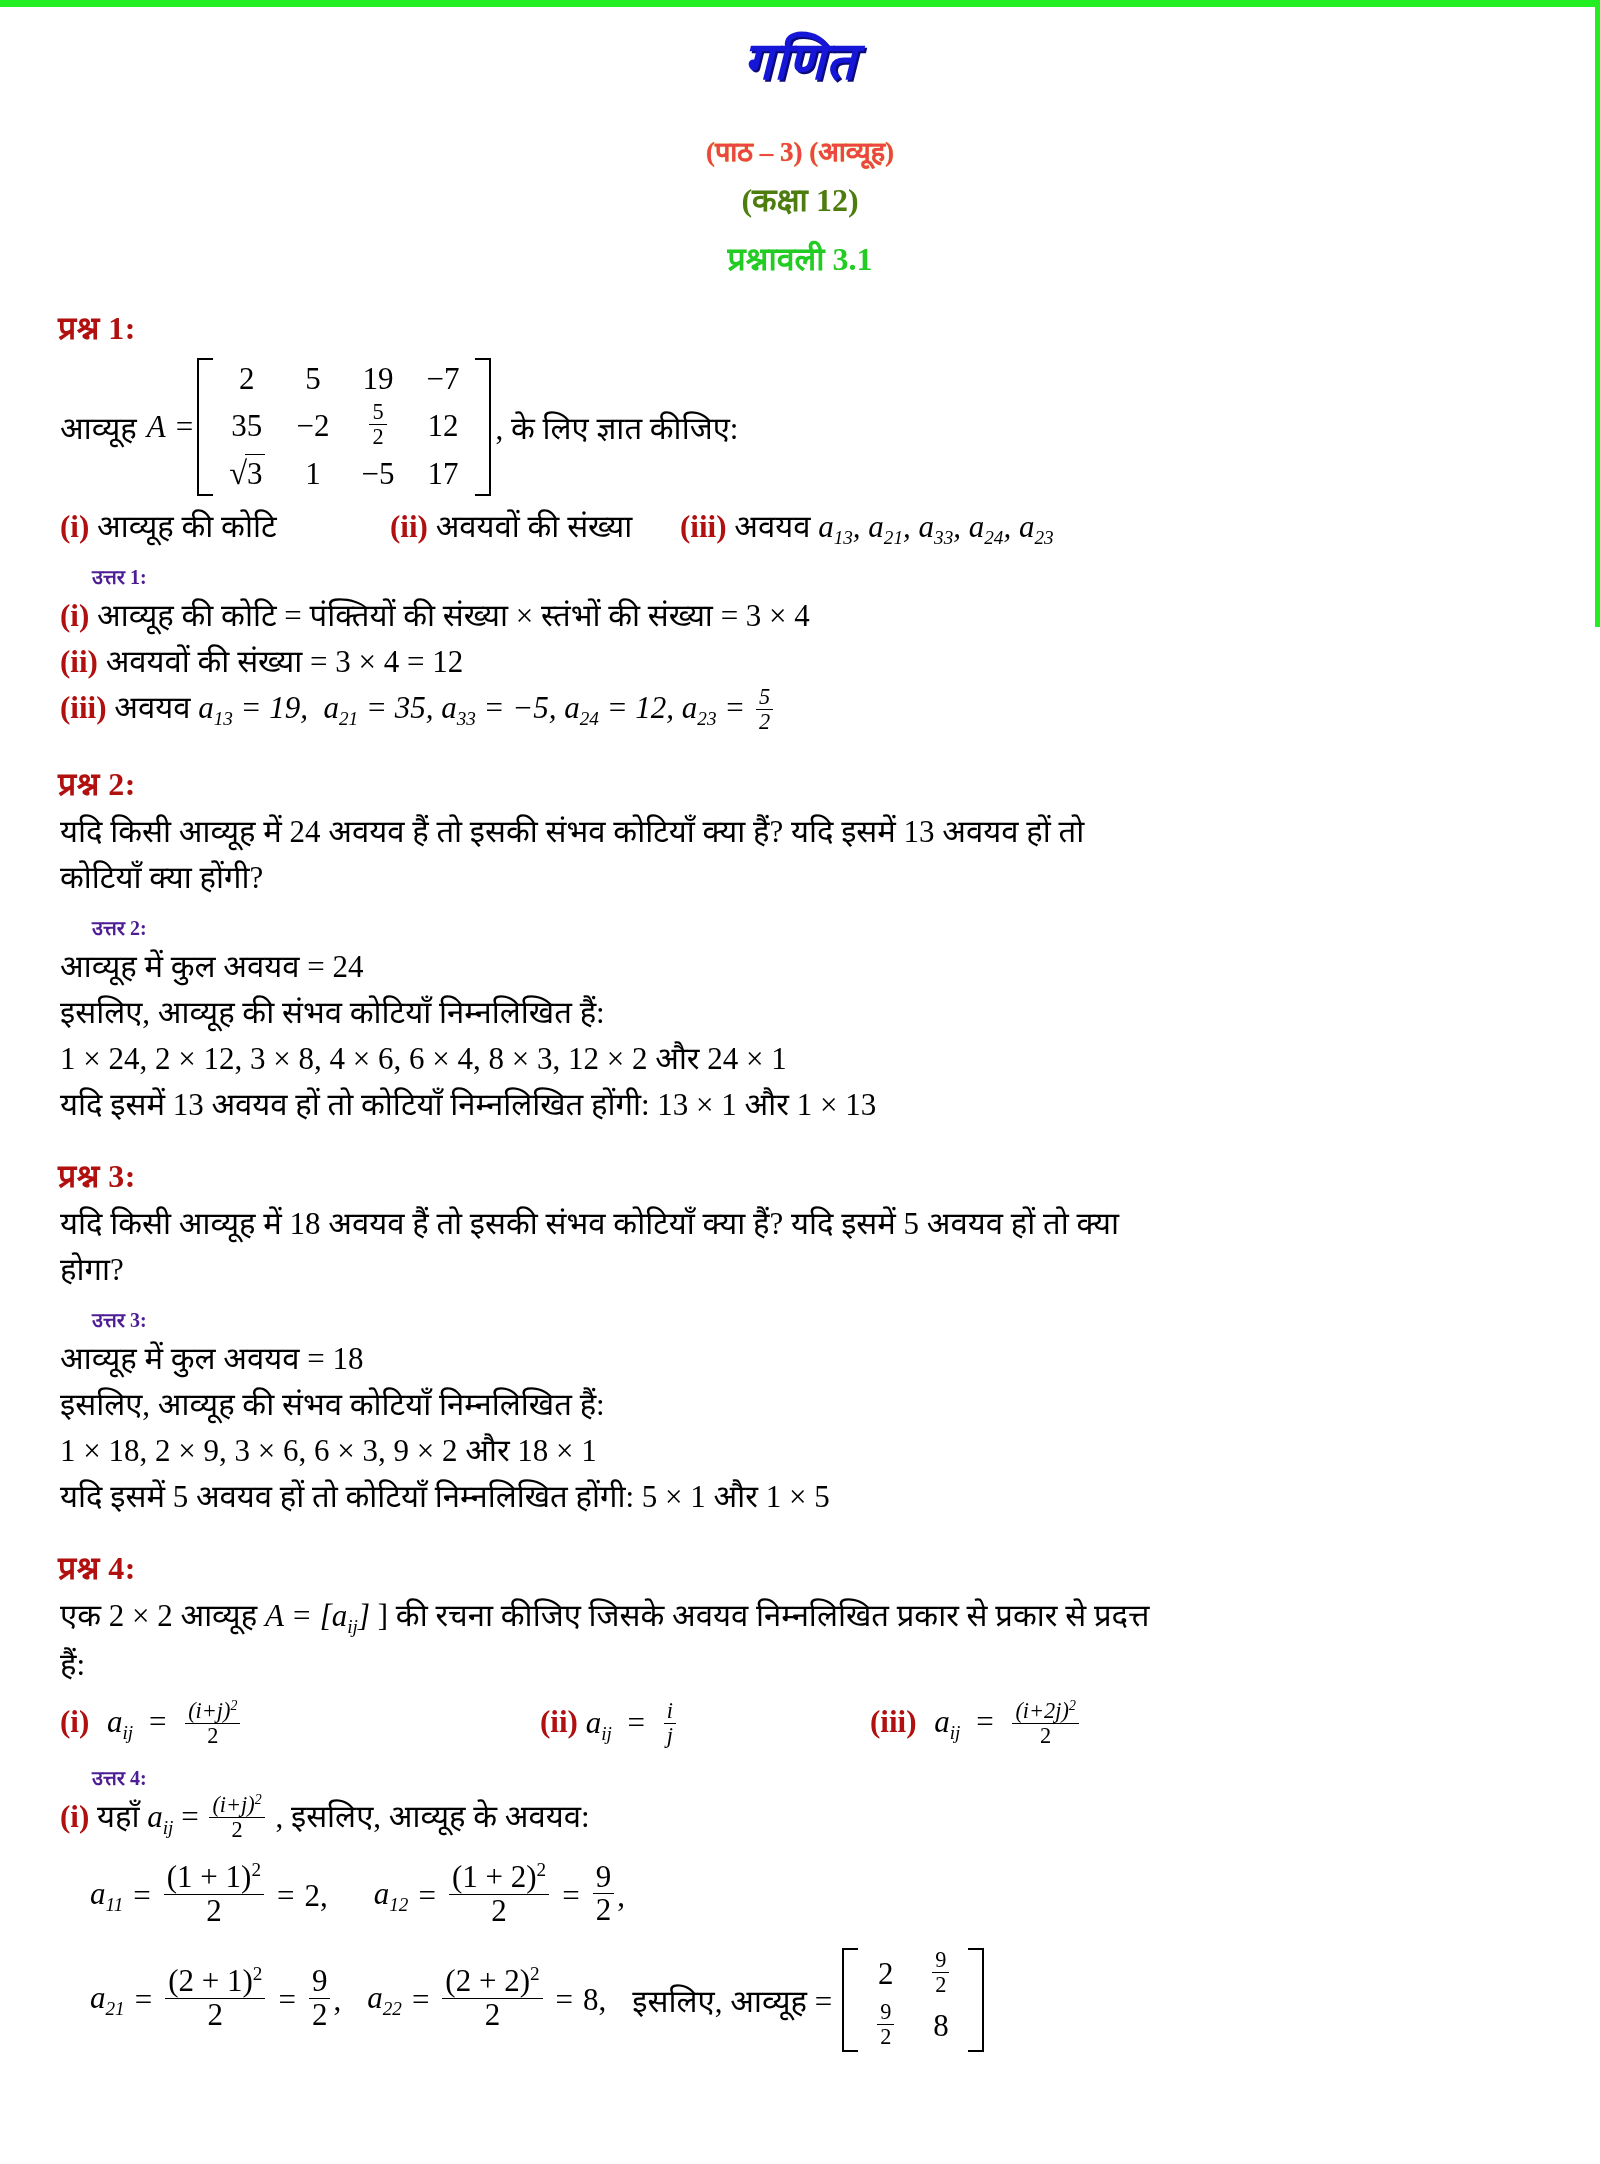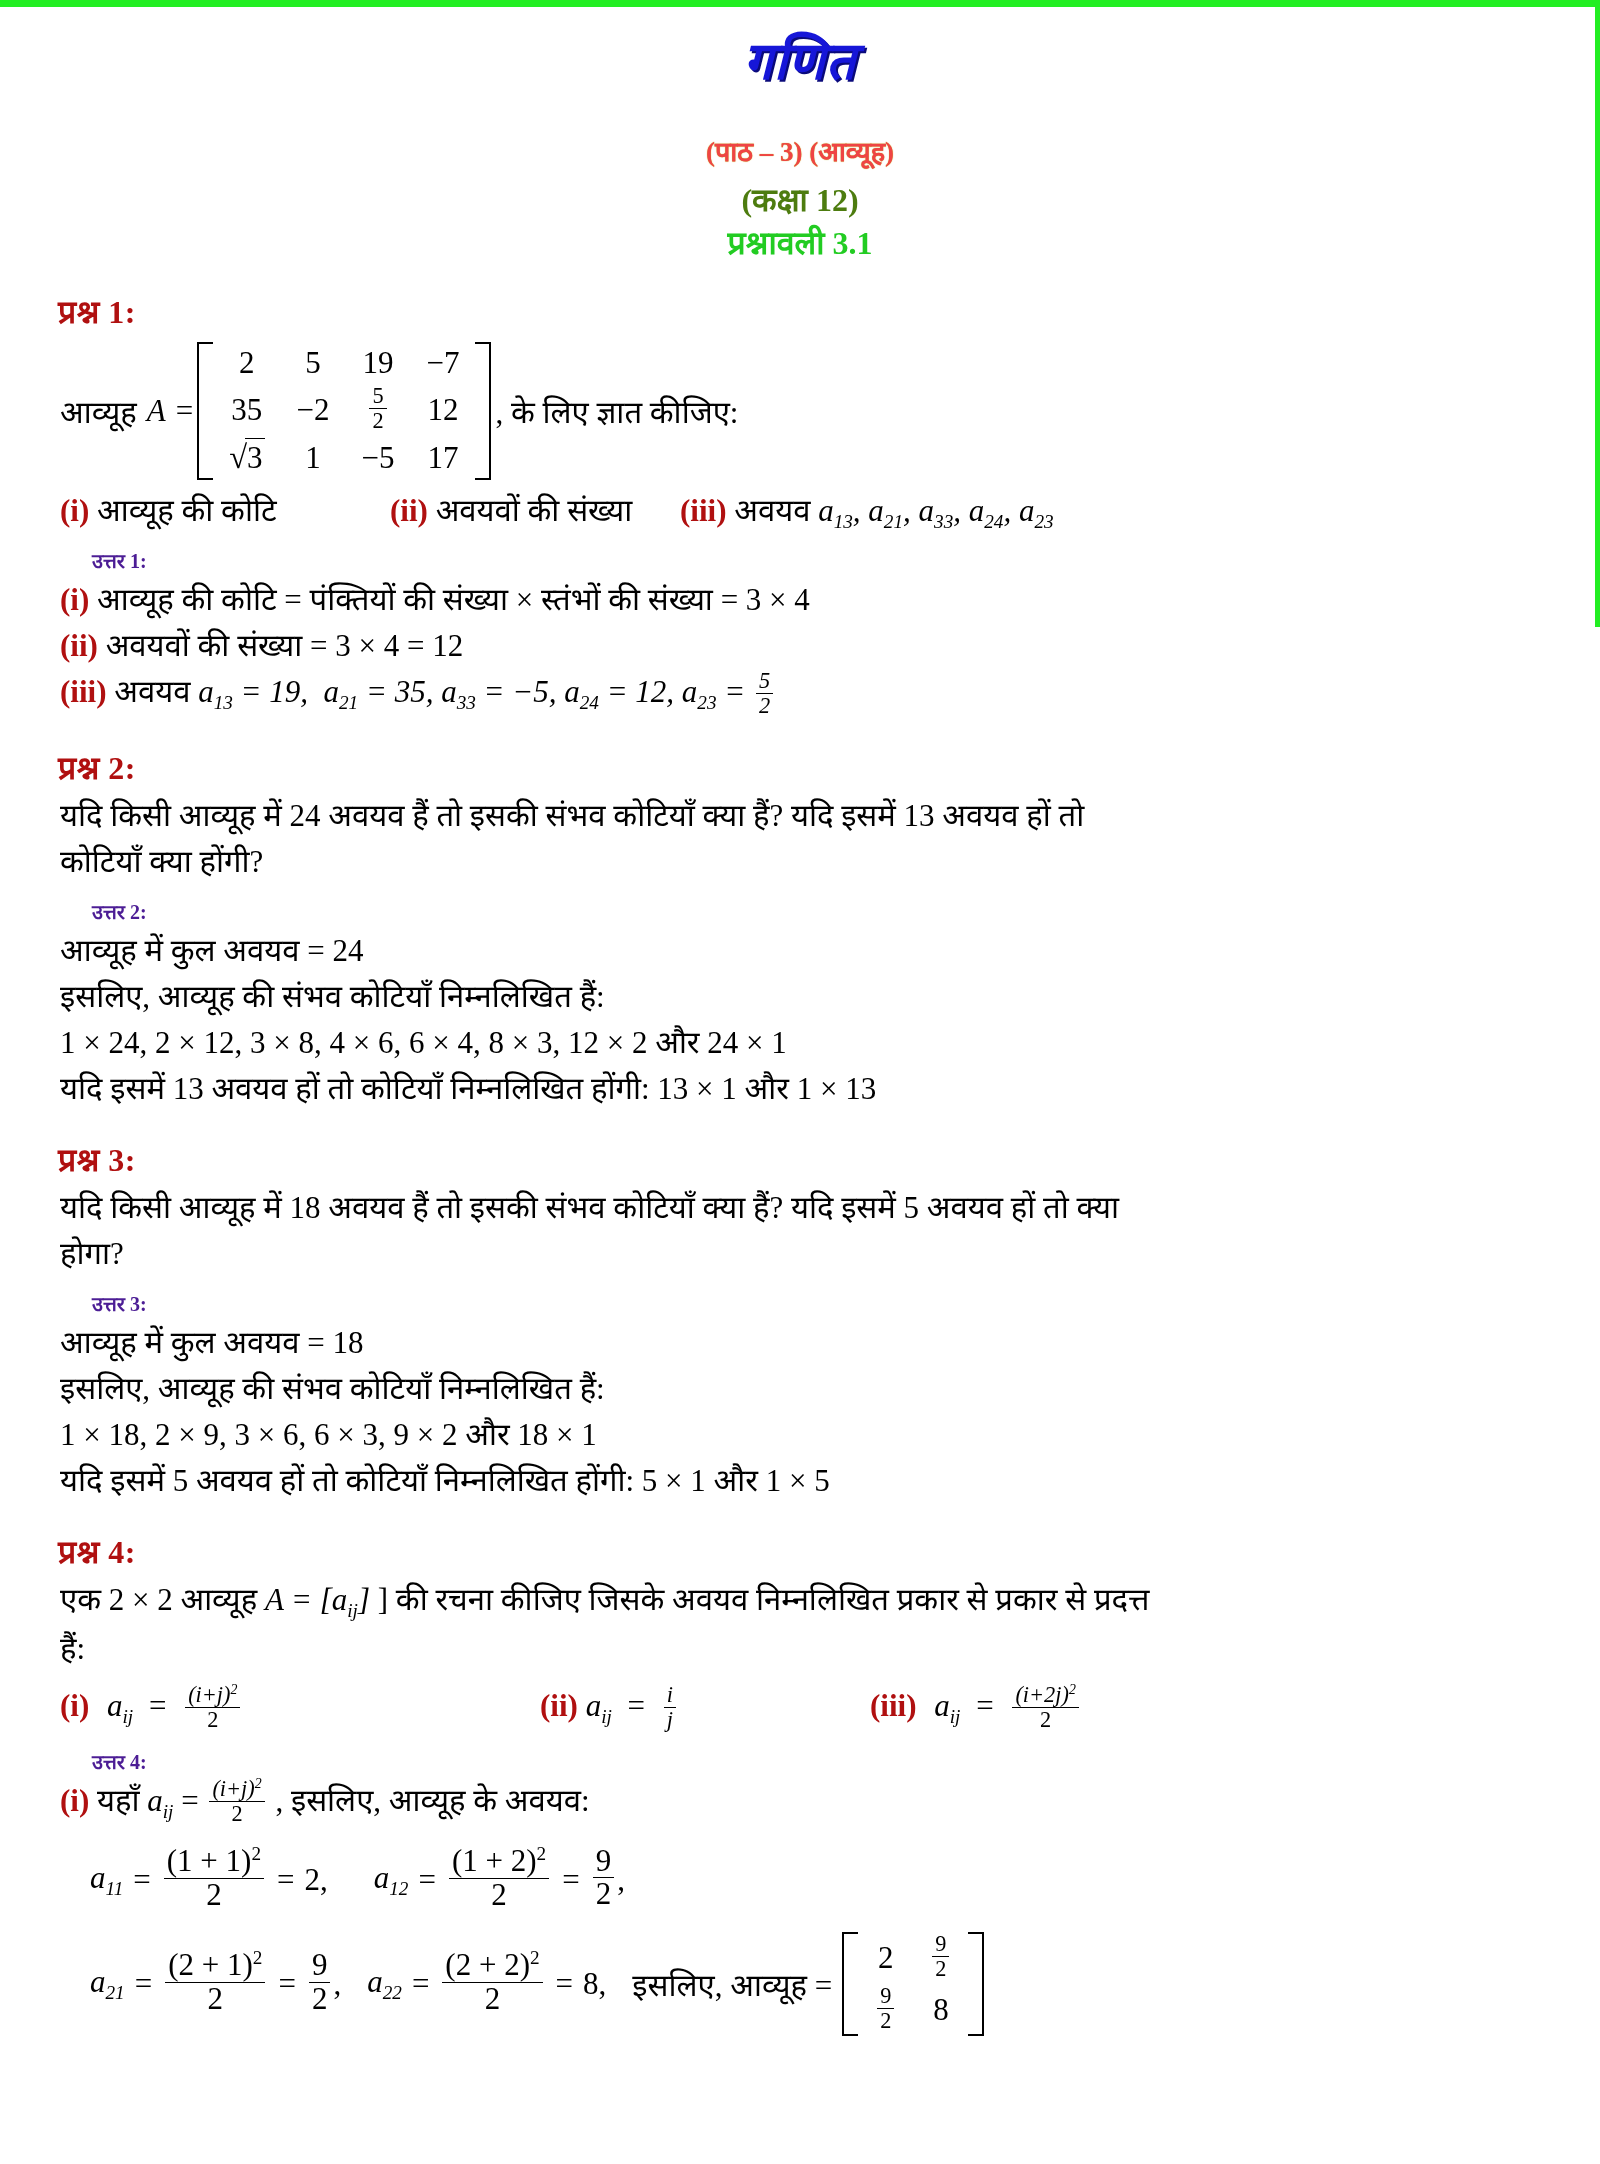--- a/index.html
+++ b/index.html
@@ -63,21 +63,21 @@
     color: #4d7c0f;
     font-weight: bold;
     font-size: 32px;
     margin-top: 8px;
   }
   .exercise-line {
     text-align: center;
     color: #22cc22;
     font-weight: bold;
     font-size: 32px;
-    margin-top: 0;
+    margin-top: 16px;
   }
 
   
   .q-head {
     color: #b01010;
     font-weight: bold;
     font-size: 32px;
     margin: 26px 0 6px 12px;
     letter-spacing: .5px;
   }
@@ -195,21 +195,21 @@
     align-items: center;
     white-space: nowrap;
   }
   .gap-40 { width: 46px; }
   .gap-22 { width: 26px; }
   .nowrap { white-space: nowrap; }
   .q4formula-row {
     display: flex;
     font-size: 31px;
     margin: 14px 0 6px 14px;
-    align-items: flex-start;
+    align-items: flex-end;
   }
   .q4formula-row .c1 { width: 480px; }
   .q4formula-row .c2 { width: 330px; }
 </style>
 </head>
 <body>
 
 <div class="page">
 
   <div class="top-rule"></div>

